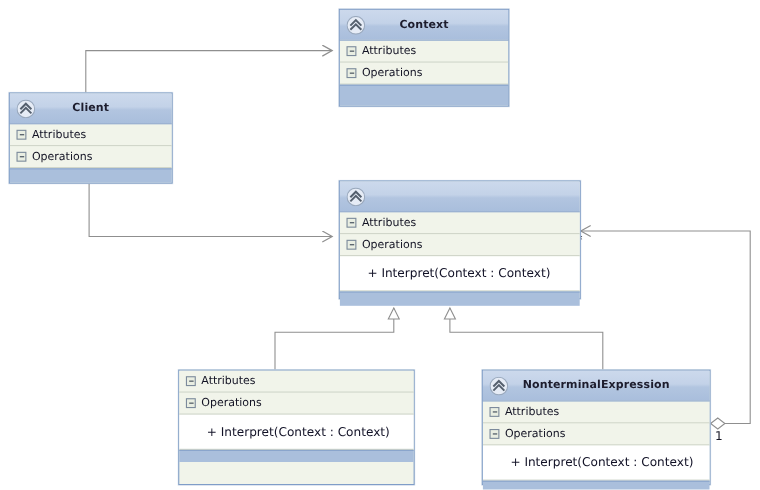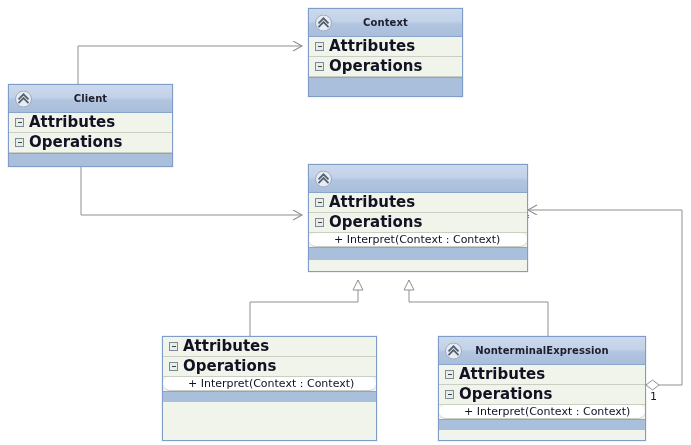--- a/index.html
+++ b/index.html
@@ -70,26 +70,25 @@
   .uml-compartment {
     box-sizing: border-box;
     height: 20px;
     border-bottom: 1px solid #c9cfc2;
     background: #f1f4ea;
     display: flex;
     align-items: center;
     padding-left: 6px;
   }
   .compartment-label {
-    font-size: 15px;
+    font-size: 10px;
     color: #121223;
     line-height: 1;
     margin-left: 5px;
     white-space: nowrap;
-    font-weight: bold;
   }
   .toggle-box {
     width: 9px;
     height: 9px;
     box-sizing: border-box;
     border: 1px solid #7c8a9c;
     background: #e9eee2;
     position: relative;
     flex: 0 0 auto;
   }
@@ -98,27 +97,26 @@
     position: absolute;
     left: 1.5px;
     right: 1.5px;
     top: 3px;
     height: 1px;
     background: #3b4654;
   }
 
   .uml-member-row {
     box-sizing: border-box;
-    height: 14px;
+    height: 32px;
     background: #ffffff;
     border-bottom: 1px solid #c9cfc2;
     display: flex;
     align-items: center;
     padding-left: 25px;
-    border-radius: 10px;
   }
   .member-text {
     font-size: 11px;
     color: #111126;
     line-height: 1;
     white-space: nowrap;
   }
 
   .uml-footer {
     box-sizing: border-box;
@@ -190,21 +188,21 @@
       <span class="toggle-box"></span>
       <span class="compartment-label">Attributes</span>
     </div>
     <div class="uml-compartment">
       <span class="toggle-box"></span>
       <span class="compartment-label">Operations</span>
     </div>
     <div class="uml-footer" style="height:19px;"></div>
   </div>
 
-  <div class="uml-class" id="box-client" style="left:8px; top:84px; width:165px; height:83px;">
+  <div class="uml-class" id="box-client" style="left:8px; top:84px; width:149px; height:83px;">
     <div class="uml-header">
       <span class="class-badge">
         <svg width="17" height="17" viewBox="0 0 17 17">
           <circle cx="8.5" cy="8.5" r="8" fill="#e6ecf6" stroke="#9aa9bd" stroke-width="1"></circle>
           <path d="M3.5,8.8 L8.5,3.8 L13.5,8.8" fill="none" stroke="#55606e" stroke-width="1.8"></path>
           <path d="M3.5,12.6 L8.5,7.6 L13.5,12.6" fill="none" stroke="#55606e" stroke-width="1.8"></path>
         </svg>
       </span>
       <span class="uml-title">Client</span>
     </div>

